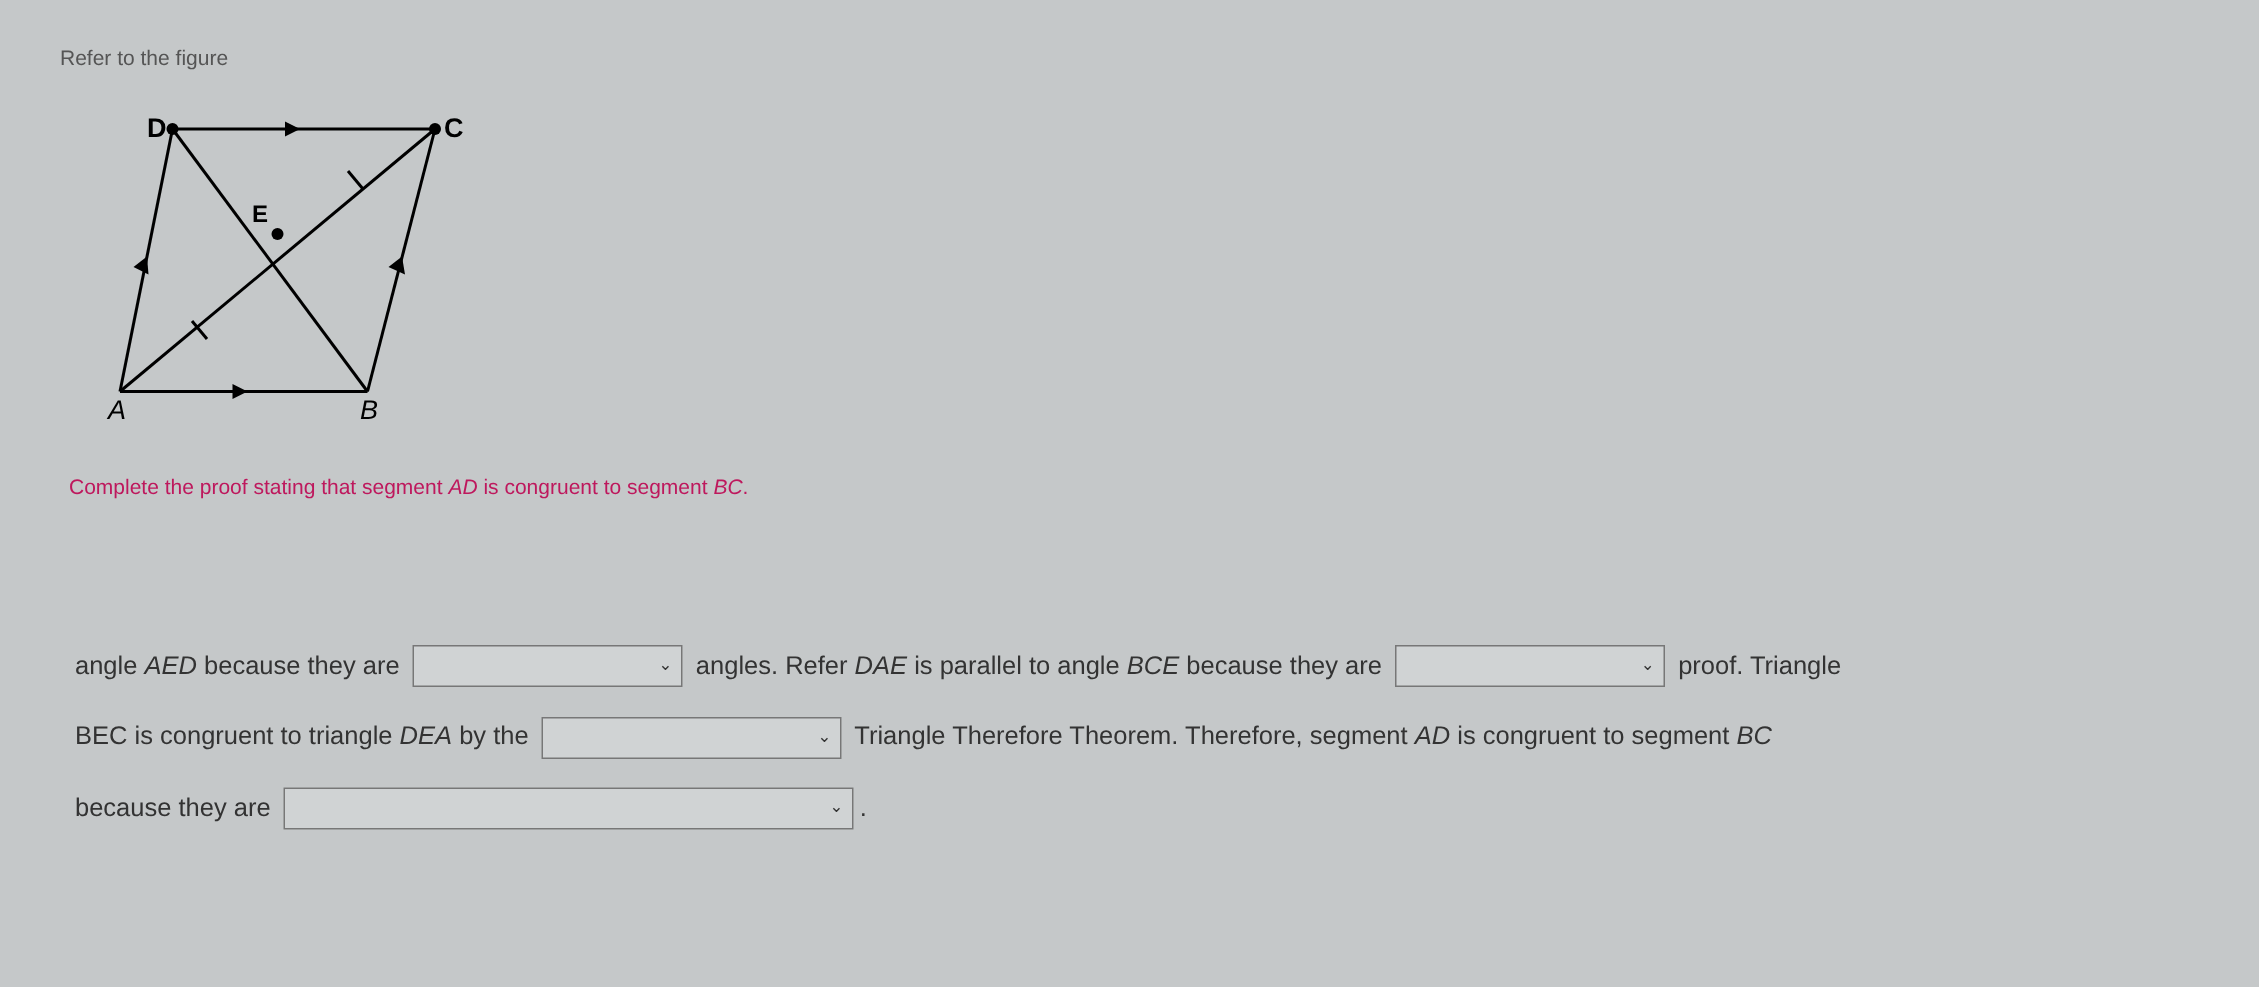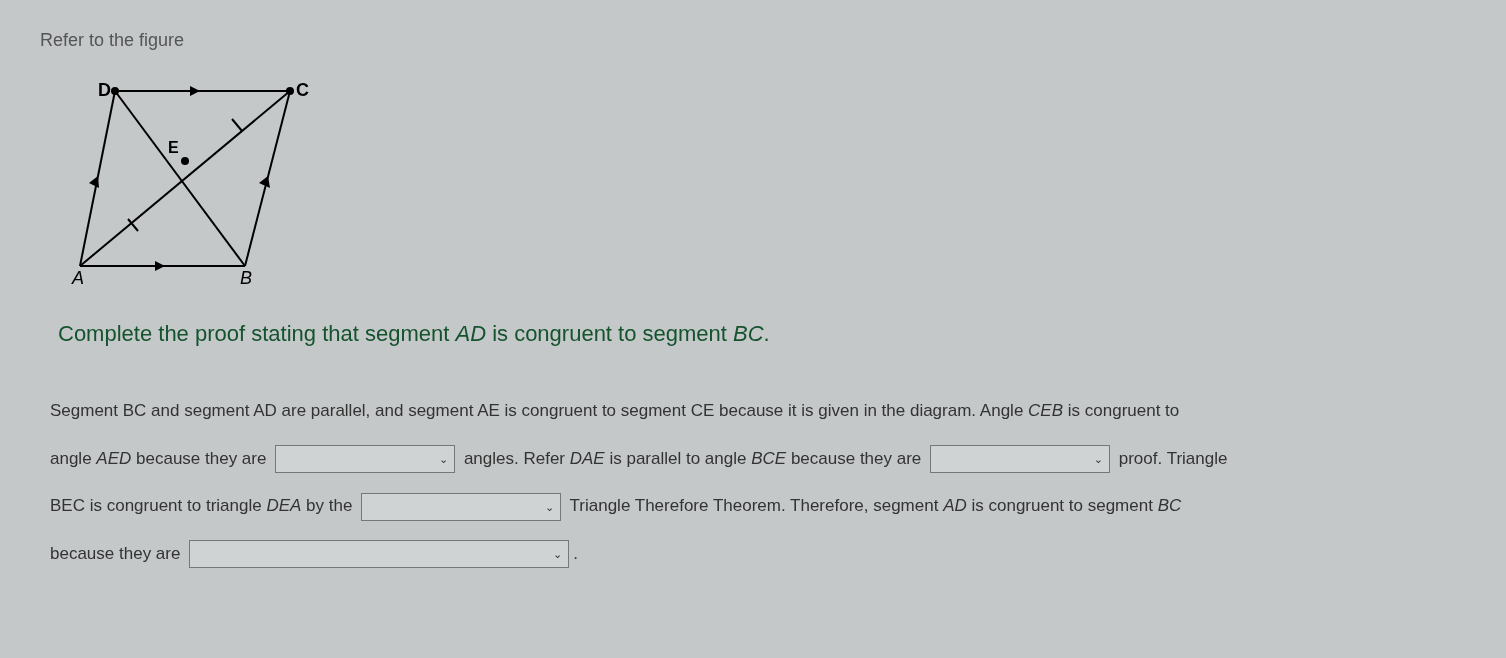--- a/index.html
+++ b/index.html
@@ -10,33 +10,33 @@
     body {
       font-family: Arial, Helvetica, sans-serif;
       background: #c5c8c9;
       width: 1506px;
       height: 658px;
       padding: 30px 40px;
       color: #2a2a2a;
       position: relative;
     }
     .header-text {
-      font-size: 18px;
+      font-size: 14px;
       color: #555;
       margin-bottom: 20px;
     }
     .figure-container {
       margin-left: 20px;
       margin-bottom: 30px;
     }
     .instruction {
-      font-size: 22px;
-      color: #14532d;
+      font-size: 14px;
+      color: #be185d;
       margin-bottom: 40px;
-      margin-left: 18px;
+      margin-left: 6px;
     }
     .proof-text {
       font-size: 17px;
       color: #333;
       line-height: 2.8;
       margin-left: 10px;
     }
     .italic {
       font-style: italic;
     }
@@ -109,23 +109,21 @@
     <text x="12" y="213" font-size="18" font-style="italic" fill="#000">A</text>
     <text x="180" y="213" font-size="18" font-style="italic" fill="#000">B</text>
   </svg>
 </div>
 
 <div class="instruction">
   <span>Complete the proof stating that segment </span><span class="italic">AD</span><span> is congruent to segment </span><span class="italic">BC</span><span>.</span>
 </div>
 
 <div class="proof-text">
-  <span>
-    <span>Segment BC and segment AD are parallel, and segment AE is congruent to segment CE because it is given in the diagram. Angle </span><span class="italic">CEB</span><span> is congruent to</span>
-  </span><br>
+  <br>
   <span>
     <span>angle </span><span class="italic">AED</span><span> because they are </span><span class="dropdown"><span class="chevron">⌄</span></span><span> angles. Refer </span><span class="italic">DAE</span><span> is parallel to angle </span><span class="italic">BCE</span><span> because they are </span><span class="dropdown"><span class="chevron">⌄</span></span><span> proof. Triangle</span>
   </span><br>
   <span>
     <span>BEC is congruent to triangle </span><span class="italic">DEA</span><span> by the </span><span class="dropdown dropdown-med"><span class="chevron">⌄</span></span><span> Triangle Therefore Theorem. Therefore, segment </span><span class="italic">AD</span><span> is congruent to segment </span><span class="italic">BC</span>
   </span><br>
   <span>
     <span>because they are </span><span class="dropdown dropdown-wide"><span class="chevron">⌄</span></span>.
   </span>
 </div>

